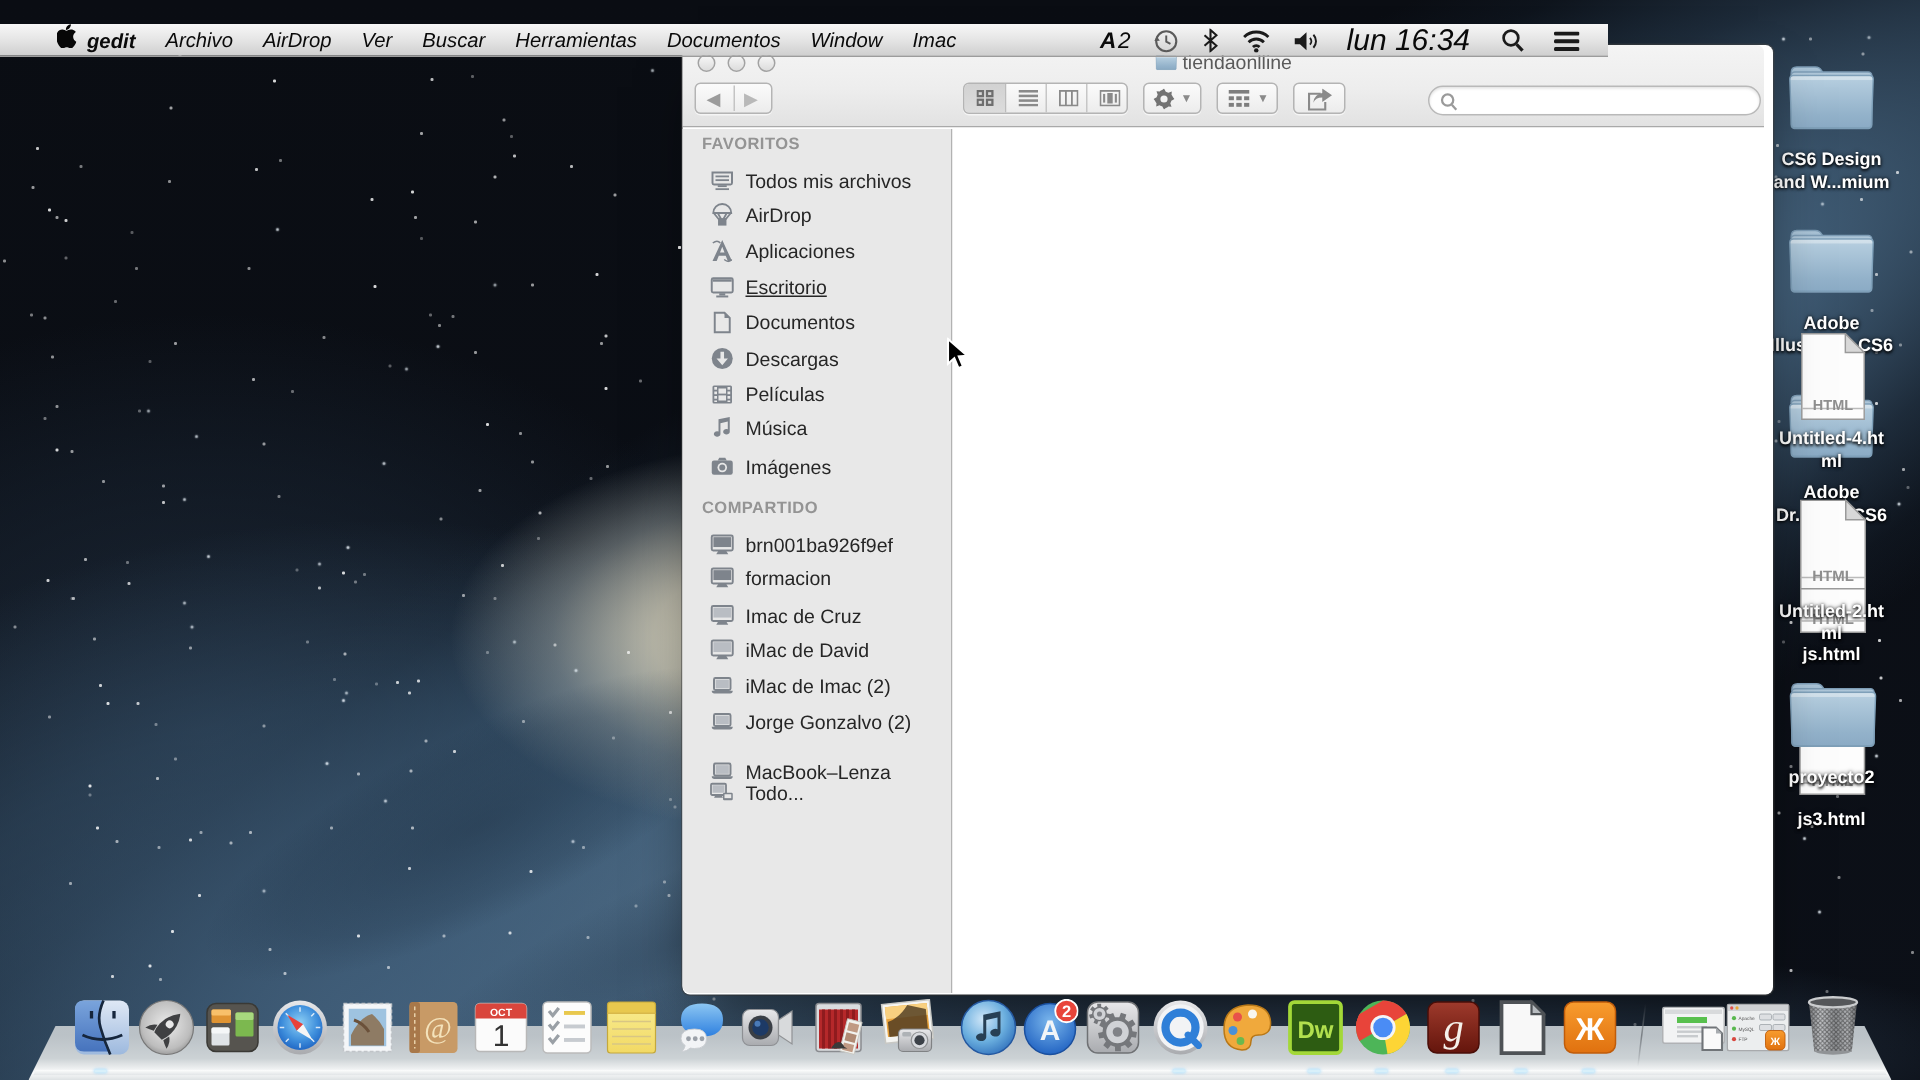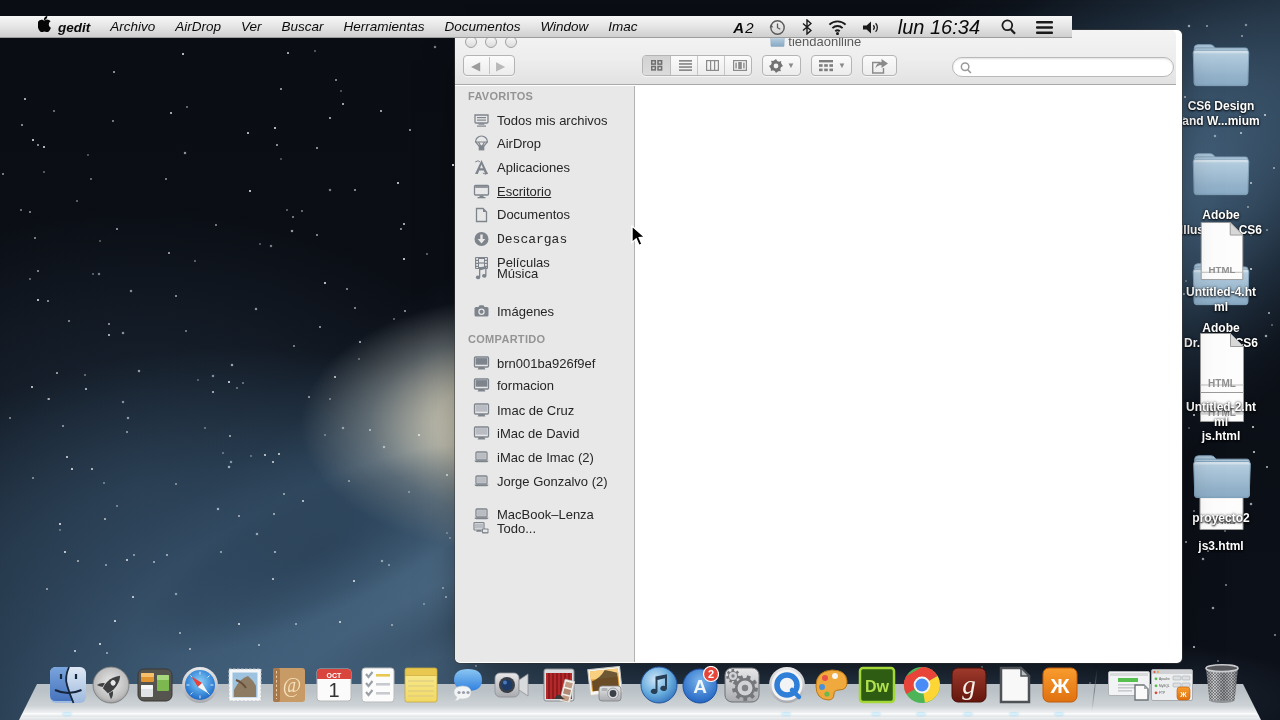--- a/index.html
+++ b/index.html
@@ -283,40 +283,40 @@
               <rect x="1.5" y="2.5" width="14" height="9.5" rx="1" fill="none" stroke="#7e848c" stroke-width="1.3"></rect>
               <rect x="2.2" y="3.2" width="12.6" height="1.6"></rect>
               <rect x="6.5" y="12.5" width="4" height="1.5"></rect>
               <rect x="4.5" y="14" width="8" height="1.3"></rect>
             </g>
           </svg>Escritorio</div>
 <div class="srow" style="top:116.5px;"><svg width="17" height="16" viewBox="0 0 17 16">
             <path fill="none" stroke="#7e848c" stroke-width="1.3" d="M3.5 1.5 h6.5 l3.5 3.5 v9.5 h-10 z"></path>
             <path fill="#7e848c" d="M10 1.5 l3.5 3.5 h-3.5 z"></path>
           </svg>Documentos</div>
-<div class="srow" style="top:141px;font-family:Liberation Mono, monospace;"><svg width="17" height="16" viewBox="0 0 17 16">
+<div class="srow" style="top:141px;"><svg width="17" height="16" viewBox="0 0 17 16">
             <circle cx="8.5" cy="8" r="7" fill="#7e848c"></circle>
             <path fill="#e8e8e8" d="M7.3 3.5 h2.4 v4.5 h2.6 L8.5 12.5 L4.7 8 h2.6 z"></path>
           </svg>Descargas</div>
 <div class="srow" style="top:164.8px;"><svg width="17" height="16" viewBox="0 0 17 16">
             <rect x="2" y="2" width="13" height="12" rx="1" fill="#7e848c"></rect>
             <g fill="#e8e8e8">
               <rect x="3.2" y="3" width="1.8" height="1.8"></rect>
               <rect x="3.2" y="6" width="1.8" height="1.8"></rect>
               <rect x="3.2" y="9" width="1.8" height="1.8"></rect>
               <rect x="3.2" y="12" width="1.8" height="1"></rect>
               <rect x="12" y="3" width="1.8" height="1.8"></rect>
               <rect x="12" y="6" width="1.8" height="1.8"></rect>
               <rect x="12" y="9" width="1.8" height="1.8"></rect>
               <rect x="12" y="12" width="1.8" height="1"></rect>
               <rect x="6" y="4" width="5" height="3.4"></rect>
               <rect x="6" y="8.6" width="5" height="3.4"></rect>
             </g>
           </svg>Películas</div>
-<div class="srow" style="top:175px;text-align:right;"><svg width="17" height="16" viewBox="0 0 17 16">
+<div class="srow" style="top:187px;text-align:right;"><svg width="17" height="16" viewBox="0 0 17 16">
             <path fill="#7e848c" d="M6 2.5 L13.5 1 V10.8 a2.2 1.8 0 1 1-1.3-1.6 V4 L7.3 5.2 V12.3 a2.2 1.8 0 1 1-1.3-1.6 Z"></path>
           </svg>Música</div>
 <div class="srow" style="top:213.3px;"><svg width="17" height="16" viewBox="0 0 17 16">
             <rect x="1.5" y="4" width="14" height="9.5" rx="1.5" fill="#7e848c"></rect>
             <path fill="#7e848c" d="M5.5 4 L6.5 2.2 h4 L11.5 4 Z"></path>
             <circle cx="8.5" cy="8.7" r="3.2" fill="#e8e8e8"></circle>
             <circle cx="8.5" cy="8.7" r="2" fill="#7e848c"></circle>
           </svg>Imágenes</div>
       <div class="shead" style="top:247px;text-align:right;">COMPARTIDO</div>
       <div class="srow" style="top:265px;"><svg width="17" height="16" viewBox="0 0 17 16">

